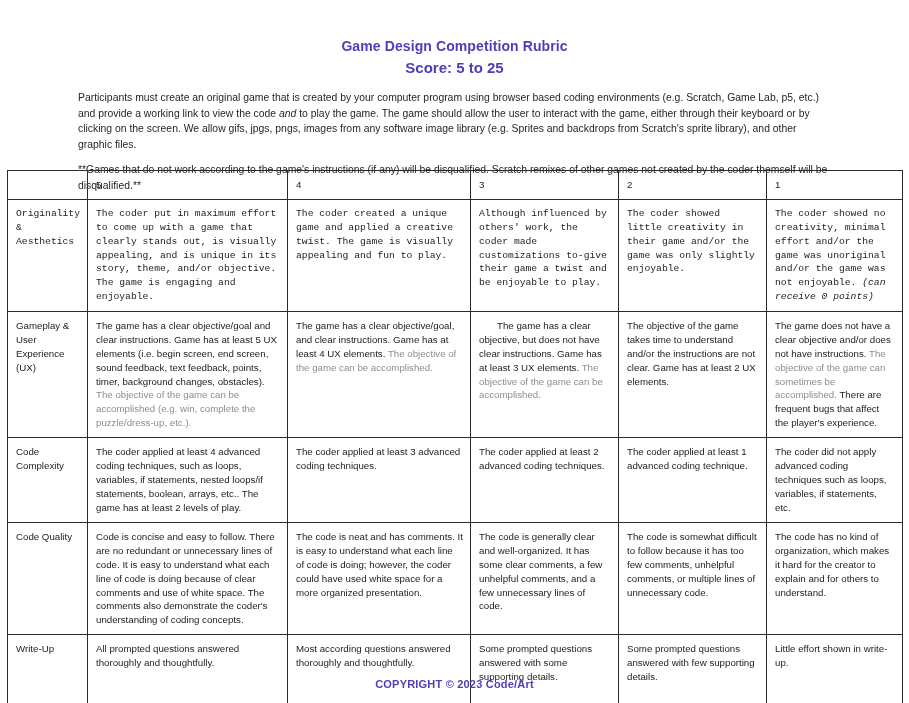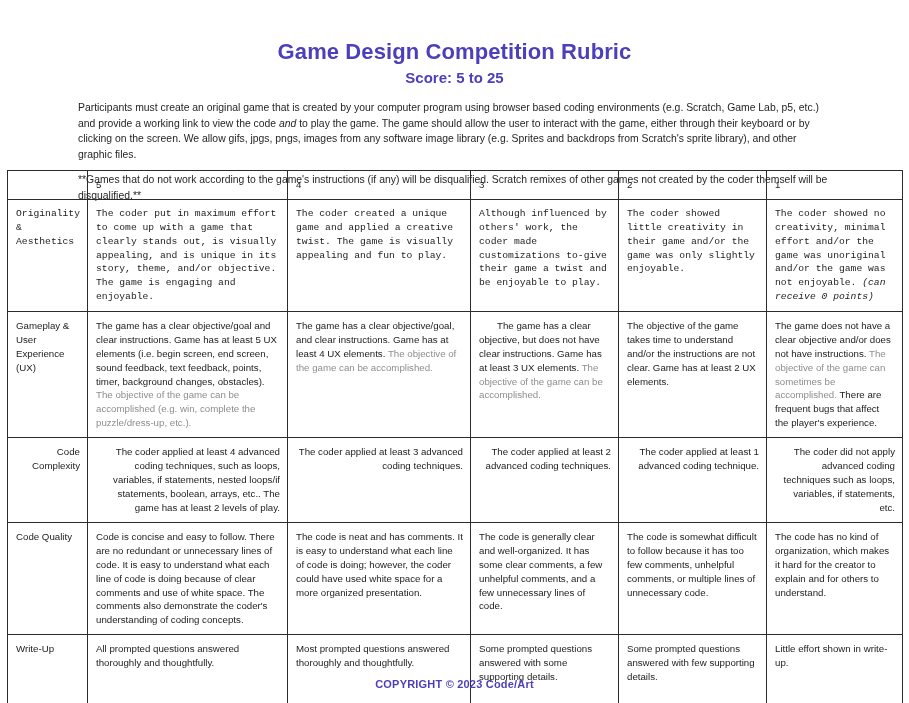--- a/index.html
+++ b/index.html
@@ -23,21 +23,21 @@
     position: relative;
     background: #ffffff;
   }
 
   
   .doc-header {
     padding-top: 38px;
     text-align: center;
   }
   .doc-title {
-    font-size: 22px;
+    font-size: 14px;
     font-weight: bold;
     color: #4b3fbb;
     letter-spacing: .1px;
     line-height: 1.25;
     margin: 0;
   }
   .doc-subtitle {
     font-size: 15px;
     font-weight: bold;
     color: #4b3fbb;
@@ -109,21 +109,21 @@
     padding-right: 4px;
   }
 
   .cell-text { display: block; }
   .muted { color: #8d8d8d; }
   .ital  { font-style: italic; }
 
   
   tr.r-orig td      { height: 84px; font-family: Liberation Mono, monospace; }
   tr.r-gameplay td  { height: 110px; }
-  tr.r-complex td   { height: 85px; text-align: right; }
+  tr.r-complex td   { height: 85px; }
   tr.r-quality td   { height: 97px; }
   tr.r-writeup td   { height: 80px; }
 
   
   .doc-footer {
     position: absolute;
     left: 0;
     right: 0;
     top: 678px;
     text-align: center;
@@ -197,21 +197,21 @@
           <td class="row-label">Code Quality</td>
           <td><span class="cell-text " style="display: inline;">Code is concise and easy to follow. There are no redundant or unnecessary lines of code. It is easy to understand what each line of code is doing because of clear comments and use of white space. The comments also demonstrate the coder's understanding of coding concepts.</span></td>
           <td><span class="cell-text " style="display: inline;">The code is neat and has comments. It is easy to understand what each line of code is doing; however, the coder could have used white space for a more organized presentation.</span></td>
           <td><span class="cell-text " style="display: inline;">The code is generally clear and well-organized. It has some clear comments, a few unhelpful comments, and a few unnecessary lines of code.</span></td>
           <td><span class="cell-text " style="display: inline;">The code is somewhat difficult to follow because it has too few comments, unhelpful comments, or multiple lines of unnecessary code.</span></td>
           <td><span class="cell-text " style="display: inline;">The code has no kind of organization, which makes it hard for the creator to explain and for others to understand.</span></td>
         </tr>
         <tr class="r-writeup">
           <td class="row-label">Write-Up</td>
           <td><span class="cell-text " style="display: inline;">All prompted questions answered thoroughly and thoughtfully.</span></td>
-          <td><span class="cell-text " style="display: inline;">Most prompted questions answered thoroughly and thoughtfully.</span></td>
+          <td><span class="cell-text " style="display: inline;">Most according questions answered thoroughly and thoughtfully.</span></td>
           <td><span class="cell-text " style="display: inline;">Some prompted questions answered with some supporting details.</span></td>
           <td><span class="cell-text " style="display: inline;">Some prompted questions answered with few supporting details.</span></td>
           <td><span class="cell-text " style="display: inline;">Little effort shown in write-up.</span></td>
         </tr>
       </tbody>
     </table>
   </div>
 
   <div class="doc-footer">COPYRIGHT © 2023 Code/Art</div>
 

